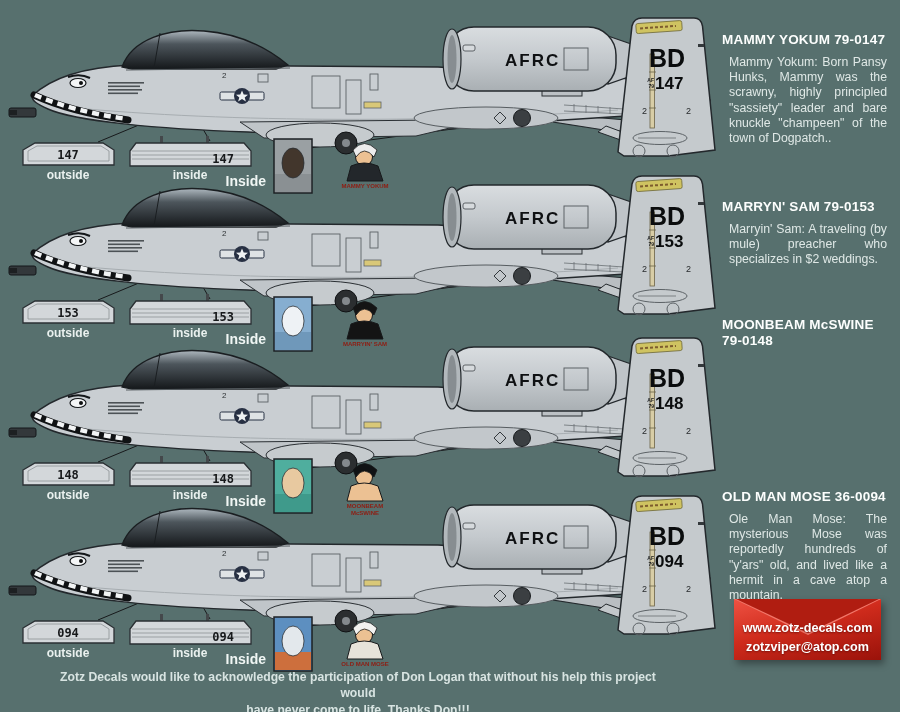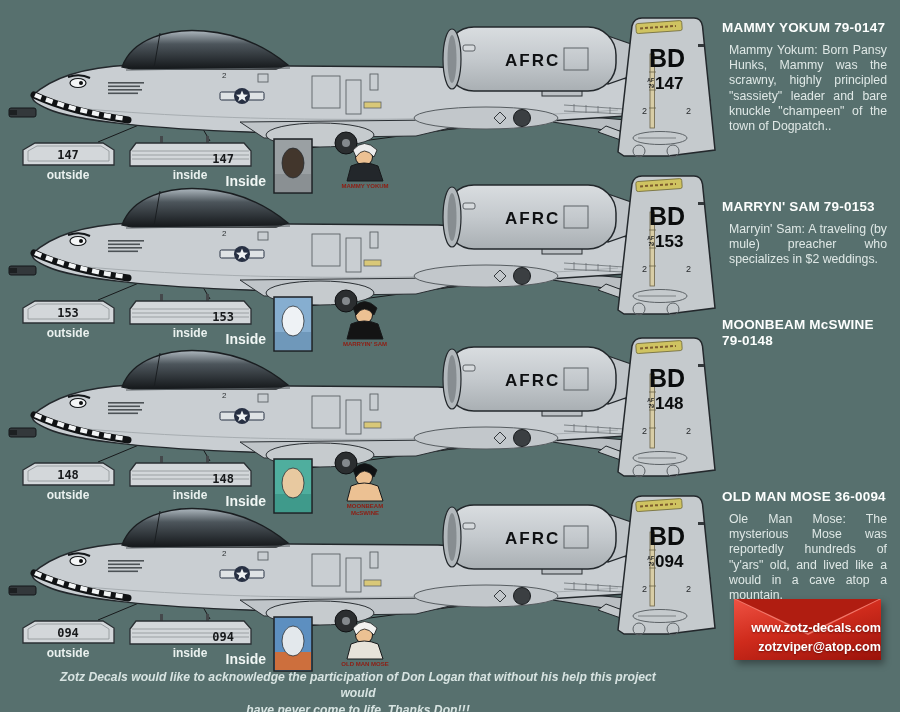--- a/index.html
+++ b/index.html
@@ -10,38 +10,38 @@
   }
   .row{position:absolute;left:8px;width:710px;height:186px;}
   svg{font-family:"Liberation Sans",sans-serif;}
   .desc{position:absolute;left:722px;width:172px;color:#e3ebe9;}
   .desc h3{margin:0 0 2px 0;font-size:13.5px;line-height:1.18;color:#fcfefd;letter-spacing:.2px;}
   .desc p{margin:7px;font-size:12.3px;line-height:1.24;text-align:justify;color:#dfe8e6;}
   .ack{
     position:absolute;left:48px;top:669px;width:620px;text-align:center;
     font-size:12.2px;font-weight:bold;color:#d8e4e2;line-height:1.35;
   }
-  .ack span{display:block;font-style:italic;}
+  .ack span{display:block;}
   .envelope{
     position:absolute;left:734px;top:599px;width:147px;height:61px;
     background:linear-gradient(165deg,#ef5243 0%,#cf2b1c 45%,#9a120a 100%);
     box-shadow:3px 4px 7px rgba(0,0,0,.35);
   }
   .flap-hi{
     position:absolute;top:0;left:0;width:0;height:0;
     border-left:74px solid transparent;border-right:73px solid transparent;
     border-top:36px solid #f2776a;
   }
   .flap{
     position:absolute;top:0;left:2px;width:0;height:0;
     border-left:72px solid transparent;border-right:71px solid transparent;
     border-top:34px solid #b01d11;
   }
   .env-text{
-    position:absolute;left:0;right:0;bottom:3px;text-align:right;
+    position:absolute;left:0;right:0;bottom:3px;text-align:center;
     color:#ffffff;font-weight:bold;font-size:12.6px;line-height:1.5;
     text-shadow:0 1px 2px rgba(60,0,0,.55);
   }
   .env-text span{display:block;}
 </style>
 </head>
 <body>
 
 <div class="sheet">
 
@@ -589,34 +589,34 @@
         <circle cx="356" cy="147" r="8.5" stroke="#17191b" stroke-width="1" fill="#ecc193"></circle>
         <path d="M 345 140 Q 356 127 369 140 L 366 147 Q 356 135 348 147 Z" stroke="#17191b" stroke-width="0.8" fill="#f2f2f0"></path>
         <path d="M 343 156 Q 356 150 370 156 L 375 171 L 339 171 Z" stroke="#17191b" stroke-width="1" fill="#e7e3da"></path>
       </g>
       <text x="357" y="178" text-anchor="middle" font-size="6" font-weight="bold" fill="#8f1d12">OLD MAN MOSE</text>
       <text x="357" y="185" text-anchor="middle" font-size="6" font-weight="bold" fill="#8f1d12"></text>
     </svg>
   </div>
     </div>
 
-  <div class="desc" style="top:20px">
+  <div class="desc" style="top:32px">
     <h3>MAMMY YOKUM  79-0147</h3>
     <p>Mammy Yokum: Born Pansy Hunks, Mammy was the scrawny, highly principled "sassiety" leader and bare knuckle "champeen" of the town of Dogpatch..</p>
   </div>
   <div class="desc" style="top:199px">
     <h3>MARRYN' SAM 79-0153</h3>
     <p>Marryin' Sam: A traveling (by mule) preacher who specializes in $2 weddings.</p>
   </div>
   <div class="desc" style="top:317px">
     <h3>MOONBEAM McSWINE 79-0148</h3>
   </div>
   <div class="desc" style="top:489px">
     <h3>OLD MAN MOSE  36-0094</h3>
-    <p>Ole Man Mose: The mysterious Mose was reportedly hundreds of "y'ars" old, and lived like a would in a cave atop a mountain.</p>
+    <p>Ole Man Mose: The mysterious Mose was reportedly hundreds of "y'ars" old, and lived like a hermit in a cave atop a mountain.</p>
   </div>
 
   <div class="envelope">
     <div class="flap-hi"></div>
     <div class="flap"></div>
     <div class="env-text">
       <span>www.zotz-decals.com</span>
       <span>zotzviper@atop.com</span>
     </div>
   </div>

